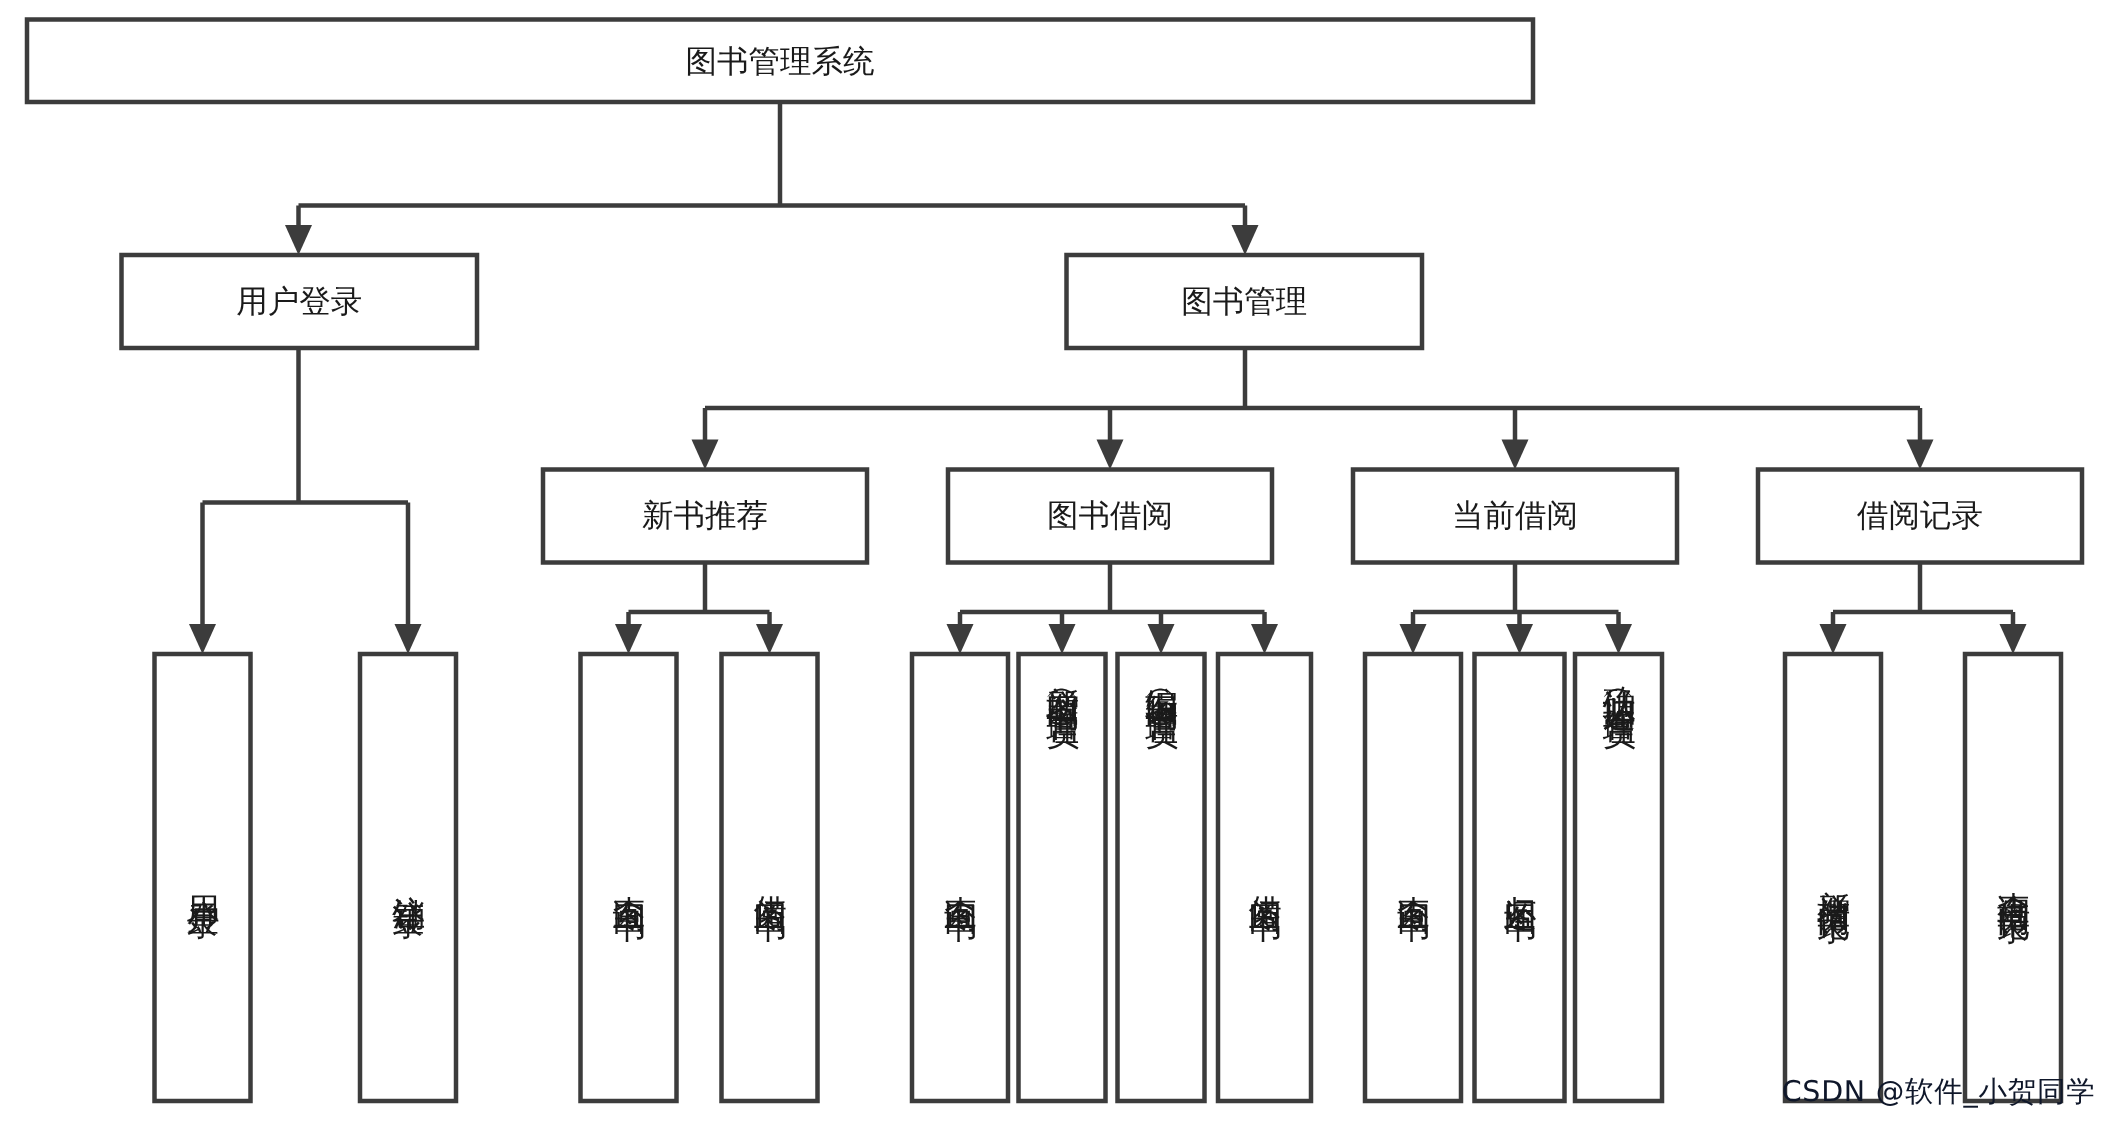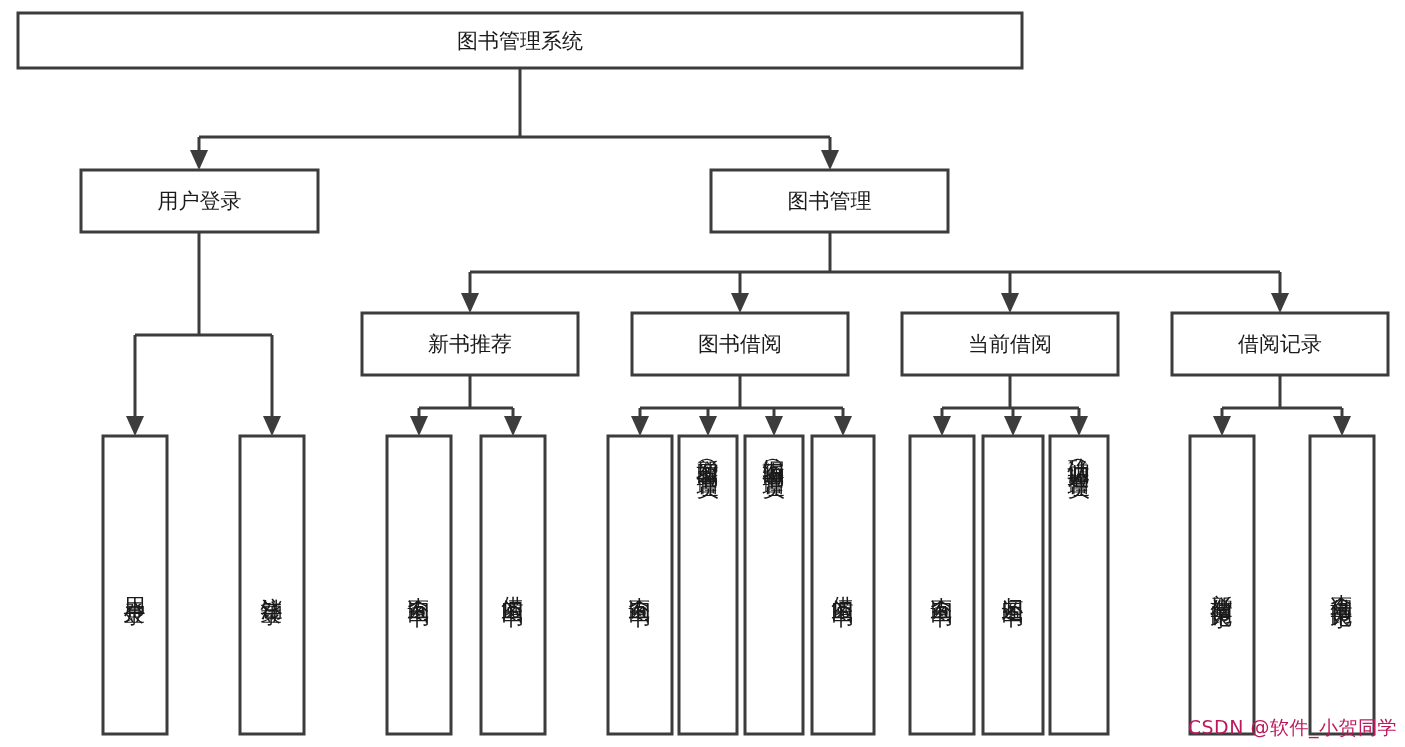--- a/index.html
+++ b/index.html
@@ -64,21 +64,21 @@
     justify-content: flex-start;
     padding-top: 4px;
     box-sizing: border-box;
   }
   .watermark {
     position: absolute;
     right: 8px;
     bottom: 6px;
     font-family: "DejaVu Sans", "Liberation Sans", sans-serif;
     font-size: 19px;
-    color: #be185d;
+    color: #0f172a;
     white-space: nowrap;
     letter-spacing: 0.5px;
     margin-left: 47px;
   }
 </style>
 </head>
 <body>
 
 <div id="diagram-root">
 

